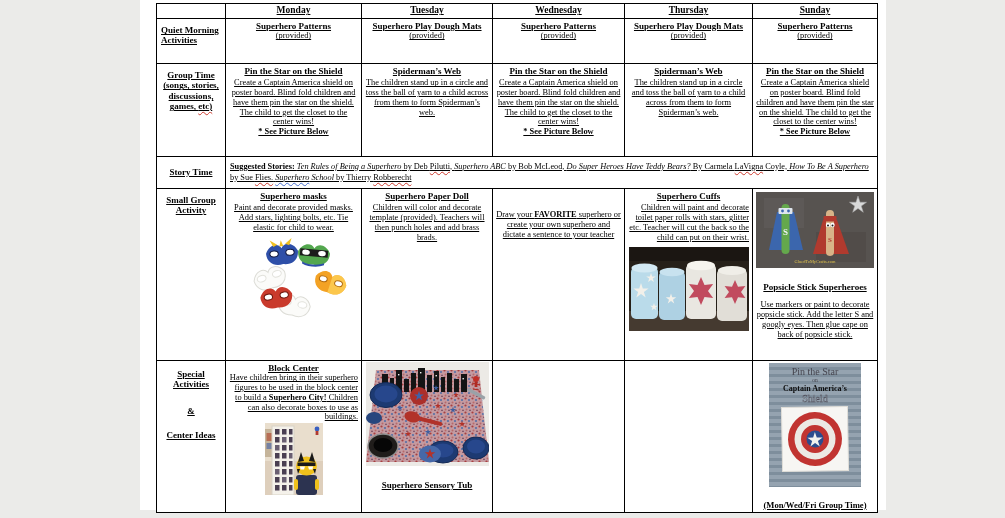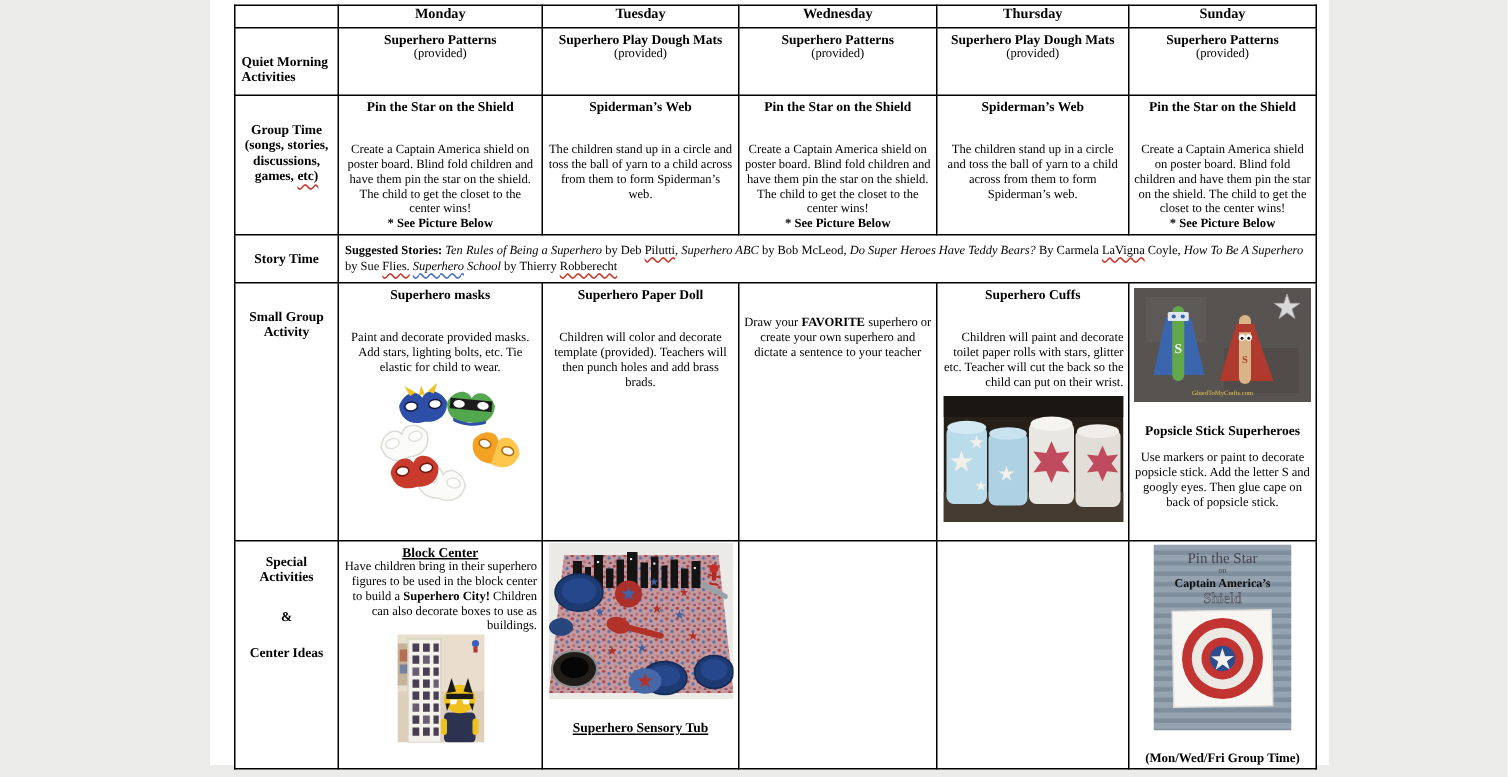--- a/index.html
+++ b/index.html
@@ -13,29 +13,30 @@
   .paper {
     position:absolute; left:140px; top:0;
     width:746px; height:510px;
     background:#ffffff;
   }
   table.plan {
     border-collapse:collapse;
     table-layout:fixed;
     position:absolute; left:16px; top:3px;
     background:#fff;
+    text-decoration:underline;
   }
   td { border:1px solid #000; vertical-align:top; padding:1px 3px; font-size:8.4px; line-height:1.16; color:#000; }
   td.dh { font-weight:bold; font-size:9.5px; text-align:center; vertical-align:middle; padding:0; }
-  td.lbl { font-weight:bold; font-size:9px; text-align:center; padding-top:17px; }
+  td.lbl { font-weight:bold; font-size:9px; text-align:center; padding-top:6px; }
   td.lbl.tl { text-align:left; padding-left:4px; }
   .t { font-weight:bold; font-size:9px; text-align:center; margin-top:1px; }
   .u { text-decoration:underline; }
   .sub { text-align:center; }
-  .bd { margin-top:19px; }
+  .bd { margin-top:2px; }
   .ctr { text-align:center; }
   .lft { text-align:right; }
   .note { font-weight:bold; text-align:center; }
   .story-cell { font-size:8.3px; line-height:1.3; padding:2px 4px; vertical-align:middle; }
   .i { font-style:italic; }
   b { font-weight:bold; }
   .sqr { text-decoration-line:underline; text-decoration-style:wavy; text-decoration-color:#cc3a2e; text-decoration-thickness:1px; text-underline-offset:2px; }
   .sqb { text-decoration-line:underline; text-decoration-style:wavy; text-decoration-color:#4a6fd0; text-decoration-thickness:1px; text-underline-offset:2px; }
   .img-wrap { display:block; margin:3px auto 0; line-height:0; }
   .cap { font-weight:bold; font-size:9px; text-align:center; margin-top:14px; }

